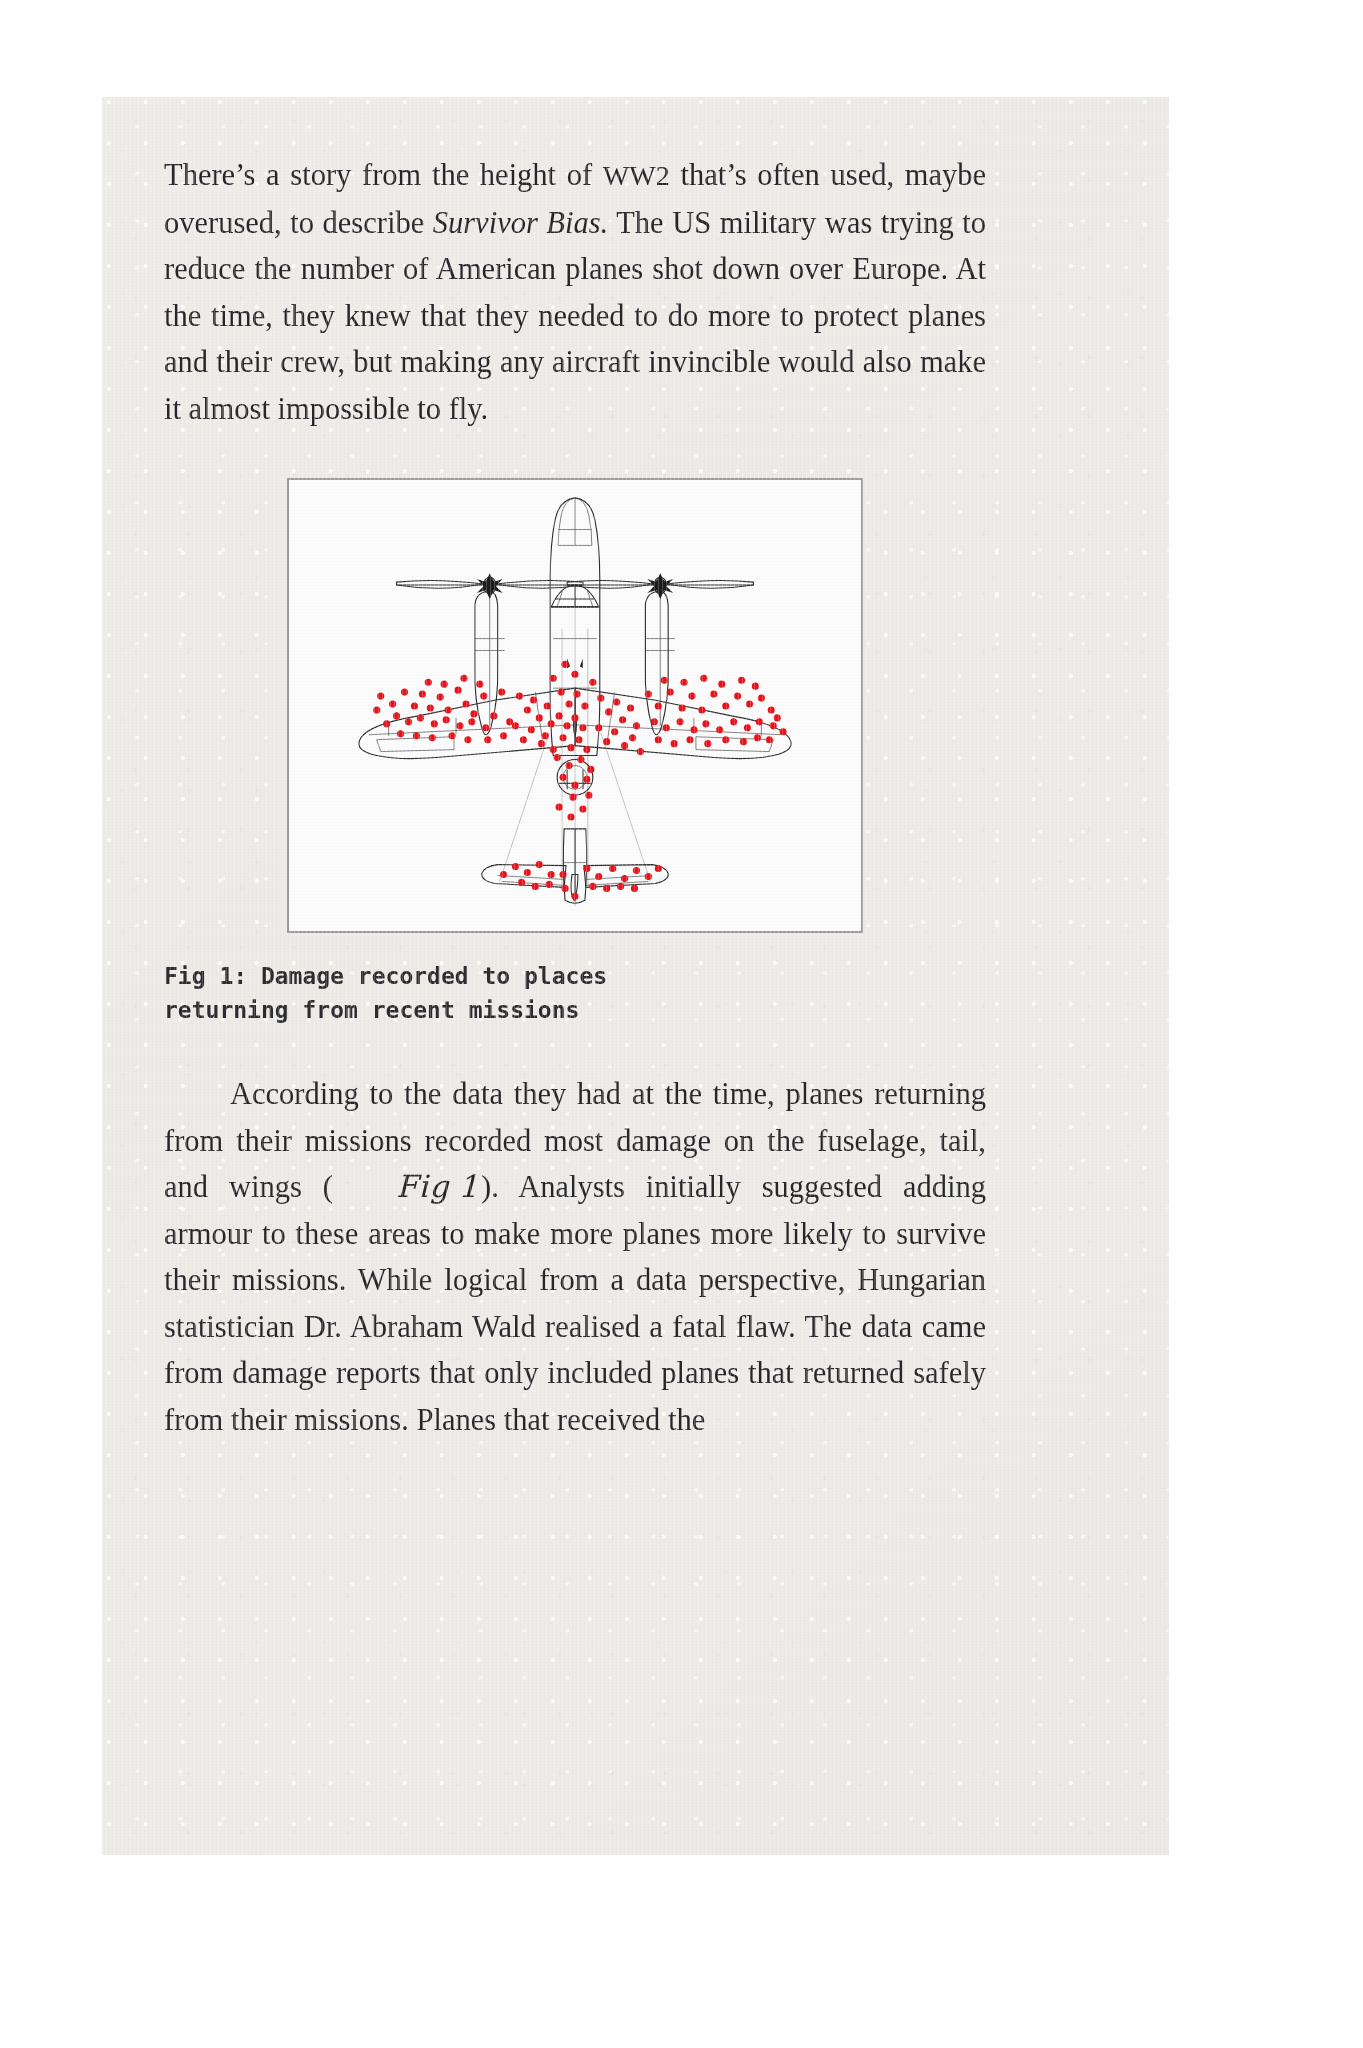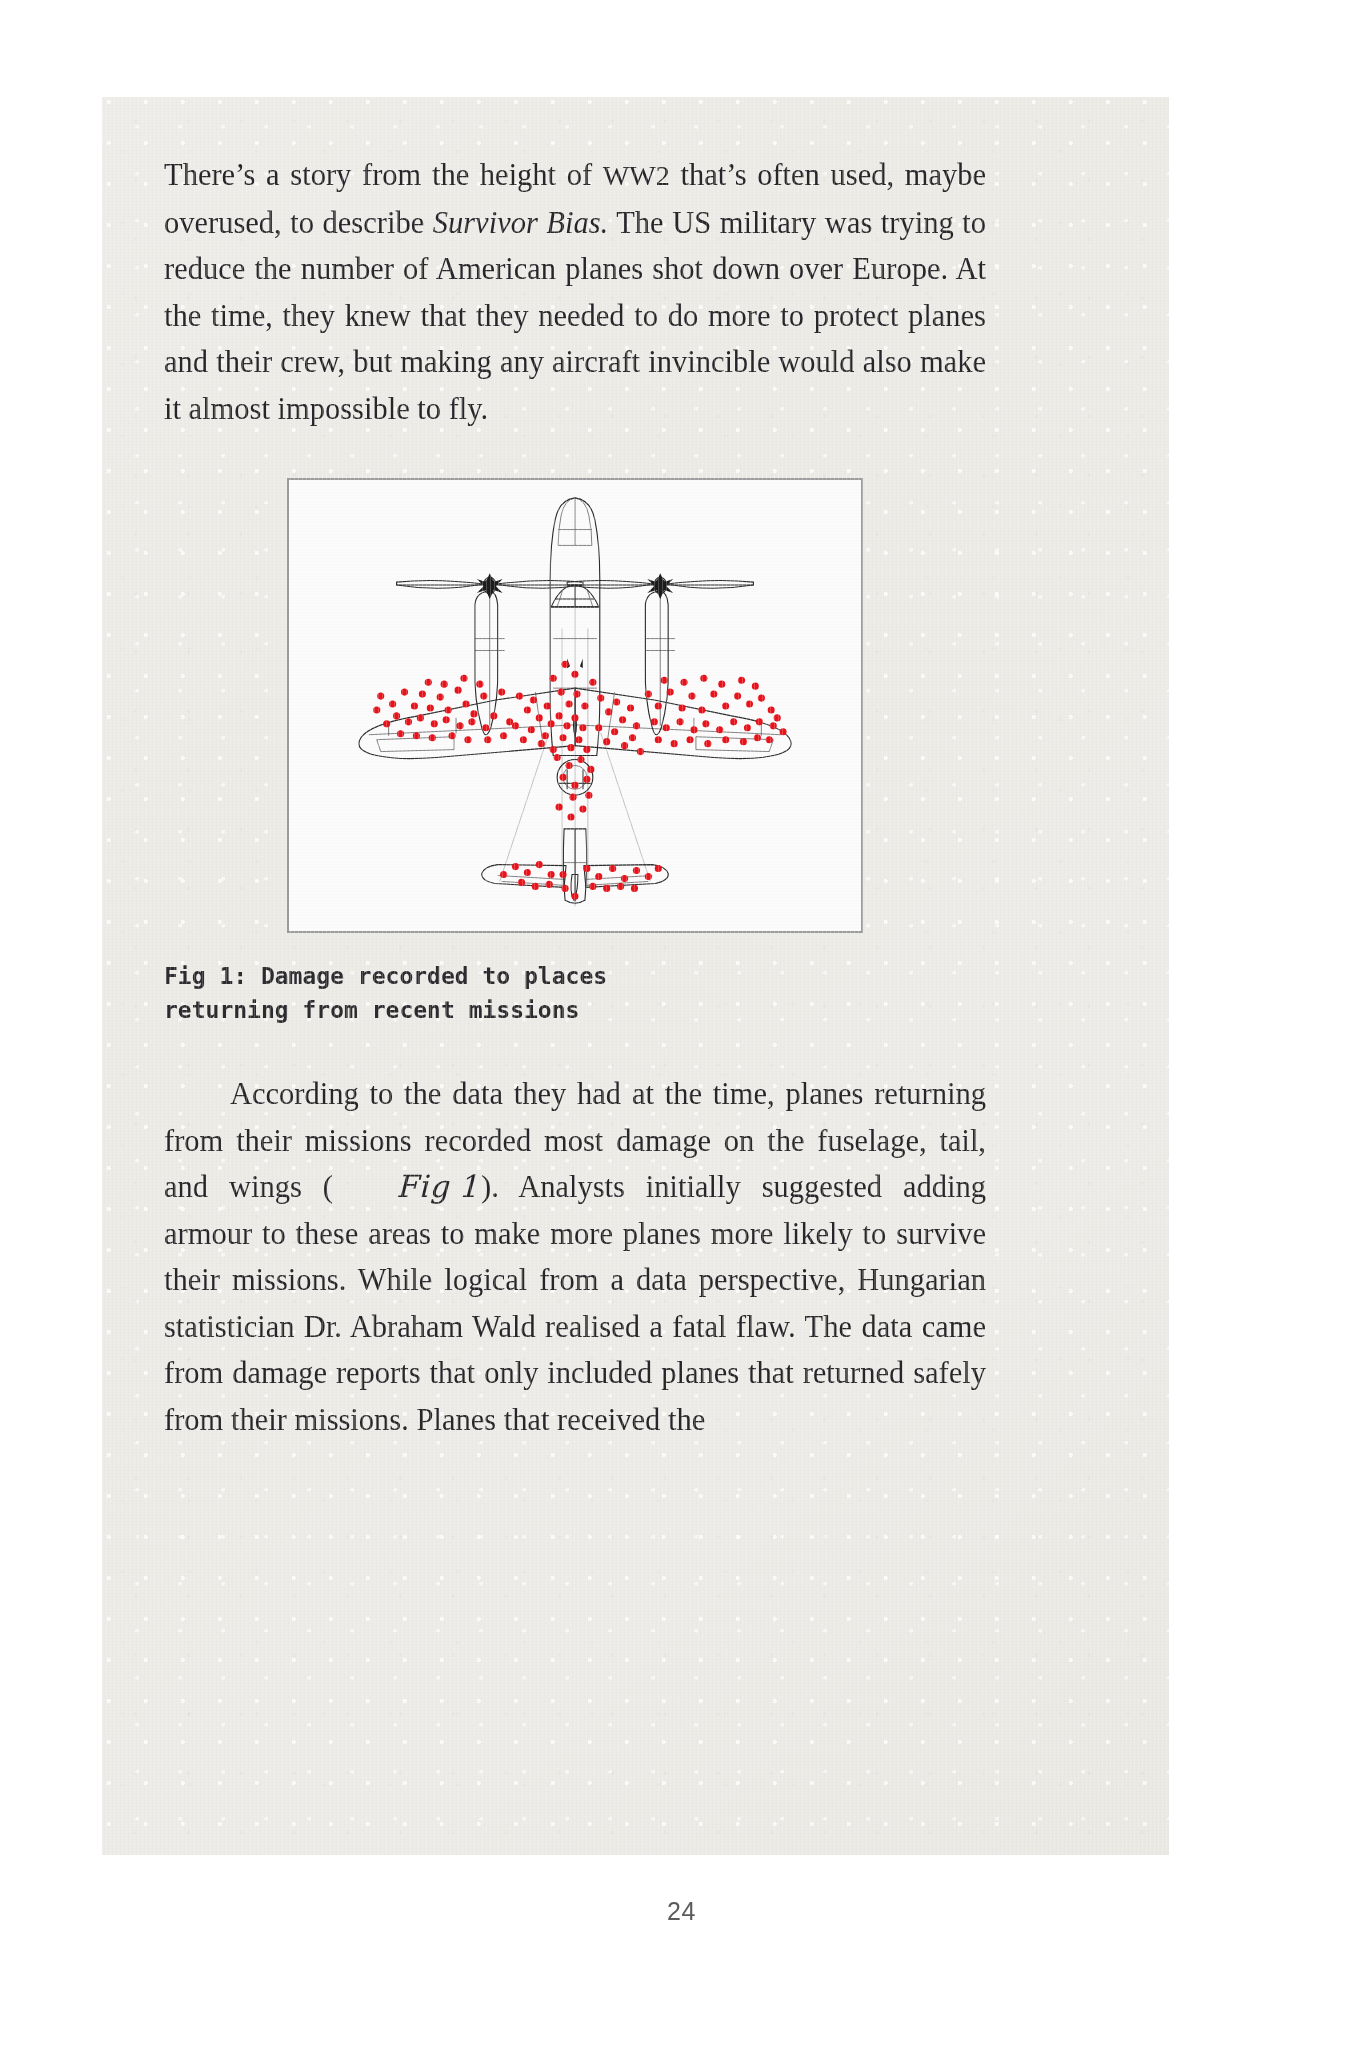--- a/index.html
+++ b/index.html
@@ -430,15 +430,14 @@
 
         <p class="caption" id="figure-caption">Fig 1: Damage recorded to places
 returning from recent missions</p>
       </div>
 
       <p class="para indented" id="para-2" style="margin-top:44px;"><span>According to the data they had at the time, planes returning from their missions recorded most damage on the fuselage, tail, and wings (</span><span class="figref">Fig 1</span><span>). Analysts initially suggested adding armour to these areas to make more planes more likely to survive their missions. While logical from a data perspective, Hungarian statistician Dr. Abraham Wald realised a fatal flaw. The data came from damage reports that only included planes that returned safely from their missions. Planes that received the</span></p>
 
     </div>
   </div>
 
-  <div id="viewer-page-number" style="color: rgb(91, 91, 91);">24</div>
 
 </div>
 
 </body></html>

